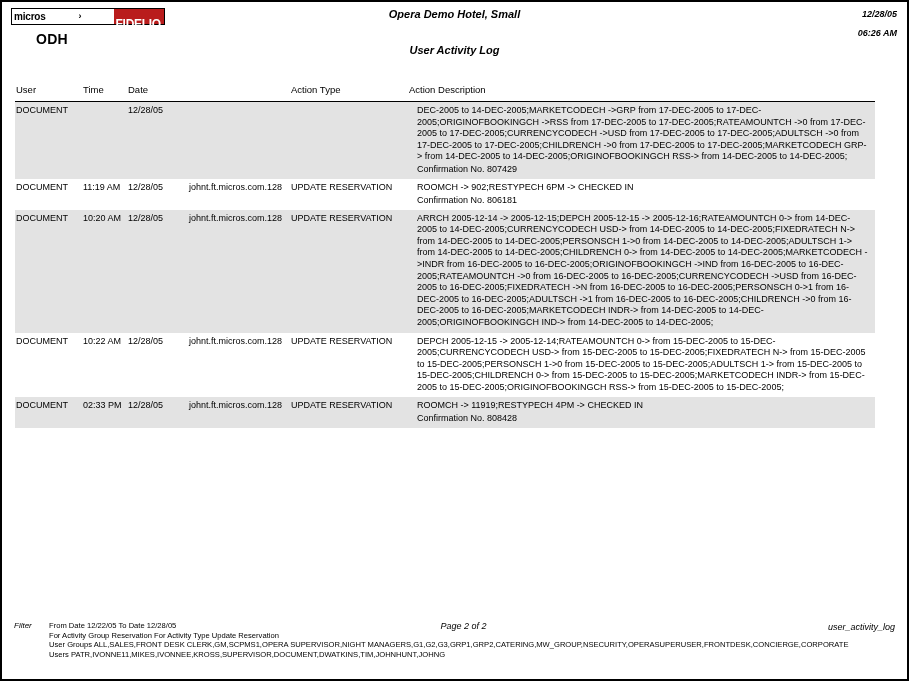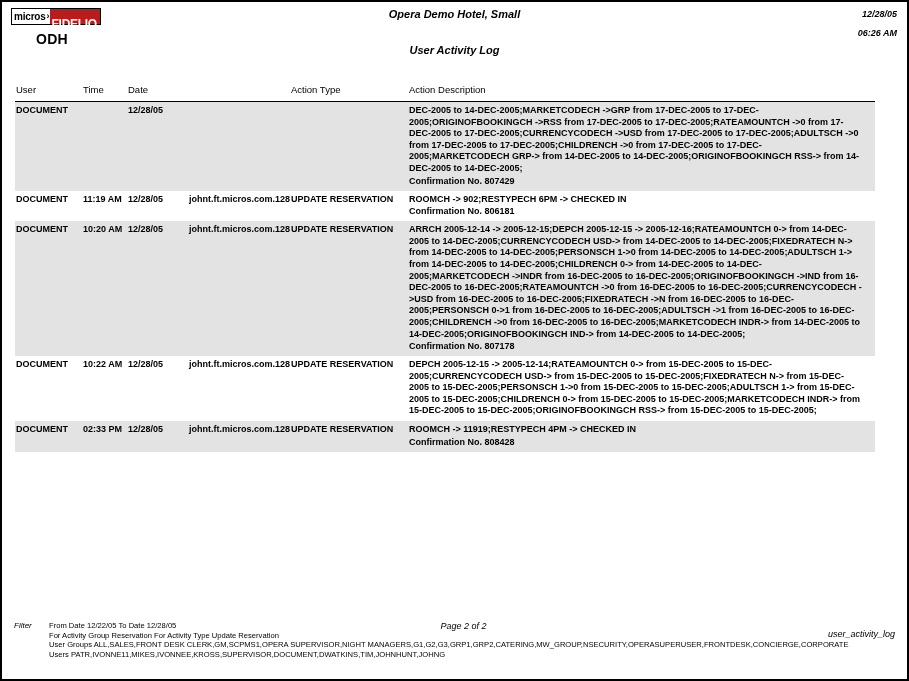--- a/index.html
+++ b/index.html
@@ -24,20 +24,21 @@
   
   .logo {
     position: absolute;
     left: 9px;
     top: 6px;
     display: flex;
     align-items: stretch;
     border: 1px solid #000000;
     height: 15px;
     line-height: 15px;
+    gap: 32px;
   }
   .logo-micros {
     background: #ffffff;
     color: #000000;
     font-size: 10px;
     font-weight: bold;
     padding: 0 1px 0 2px;
     letter-spacing: -0.2px;
     font-family: "Liberation Sans", sans-serif;
   }
@@ -122,23 +123,22 @@
   .c-user   { left: 1px; }
   .c-time   { left: 68px; }
   .c-date   { left: 113px; }
   .c-stat   { left: 174px; margin-top: 23px; }
   .c-act    { left: 276px; }
   .c-desc   { left: 394px; }
 
   .row {
     position: relative;
     font-size: 9px;
-    padding: 3px 0 4px 0;
+    padding: 3px 0 4px 8px;
     min-height: 12px;
-    font-weight: bold;
   }
   .row.shaded { background: #e3e3e3; }
   .row.plain  { background: #ffffff; }
 
   .cell {
     position: absolute;
     top: 3px;
     font-size: 9px;
     white-space: nowrap;
   }
@@ -194,21 +194,21 @@
     right: 0;
     top: 0px;
     text-align: center;
     font-size: 9px;
     font-style: italic;
     padding-left: 18px;
   }
   .f-report {
     position: absolute;
     right: 12px;
-    top: 8px;
+    top: 1px;
     font-size: 9px;
     font-style: italic;
   }
 </style>
 </head>
 <body>
 
 <div class="page">
 
   <div class="logo">
@@ -251,21 +251,20 @@
           <div class="desc">ROOMCH -&gt; 902;RESTYPECH 6PM -&gt; CHECKED IN</div>
           <div class="desc conf">Confirmation No. 806181</div>
         </div>
         <div class="row shaded">
           <span class="cell user">DOCUMENT</span>
           <span class="cell time">10:20 AM</span>
           <span class="cell date">12/28/05</span>
           <span class="cell stat">johnt.ft.micros.com.128</span>
           <span class="cell act">UPDATE RESERVATION</span>
           <div class="desc">ARRCH 2005-12-14 -&gt; 2005-12-15;DEPCH 2005-12-15 -&gt; 2005-12-16;RATEAMOUNTCH 0-&gt; from 14-DEC-2005 to 14-DEC-2005;CURRENCYCODECH USD-&gt; from 14-DEC-2005 to 14-DEC-2005;FIXEDRATECH N-&gt; from 14-DEC-2005 to 14-DEC-2005;PERSONSCH 1-&gt;0 from 14-DEC-2005 to 14-DEC-2005;ADULTSCH 1-&gt; from 14-DEC-2005 to 14-DEC-2005;CHILDRENCH 0-&gt; from 14-DEC-2005 to 14-DEC-2005;MARKETCODECH -&gt;INDR from 16-DEC-2005 to 16-DEC-2005;ORIGINOFBOOKINGCH -&gt;IND from 16-DEC-2005 to 16-DEC-2005;RATEAMOUNTCH -&gt;0 from 16-DEC-2005 to 16-DEC-2005;CURRENCYCODECH -&gt;USD from 16-DEC-2005 to 16-DEC-2005;FIXEDRATECH -&gt;N from 16-DEC-2005 to 16-DEC-2005;PERSONSCH 0-&gt;1 from 16-DEC-2005 to 16-DEC-2005;ADULTSCH -&gt;1 from 16-DEC-2005 to 16-DEC-2005;CHILDRENCH -&gt;0 from 16-DEC-2005 to 16-DEC-2005;MARKETCODECH INDR-&gt; from 14-DEC-2005 to 14-DEC-2005;ORIGINOFBOOKINGCH IND-&gt; from 14-DEC-2005 to 14-DEC-2005;</div>
-          <div class="desc conf">Confirmation No. 807178</div>
         </div>
         <div class="row plain">
           <span class="cell user">DOCUMENT</span>
           <span class="cell time">10:22 AM</span>
           <span class="cell date">12/28/05</span>
           <span class="cell stat">johnt.ft.micros.com.128</span>
           <span class="cell act">UPDATE RESERVATION</span>
           <div class="desc">DEPCH 2005-12-15 -&gt; 2005-12-14;RATEAMOUNTCH 0-&gt; from 15-DEC-2005 to 15-DEC-2005;CURRENCYCODECH USD-&gt; from 15-DEC-2005 to 15-DEC-2005;FIXEDRATECH N-&gt; from 15-DEC-2005 to 15-DEC-2005;PERSONSCH 1-&gt;0 from 15-DEC-2005 to 15-DEC-2005;ADULTSCH 1-&gt; from 15-DEC-2005 to 15-DEC-2005;CHILDRENCH 0-&gt; from 15-DEC-2005 to 15-DEC-2005;MARKETCODECH INDR-&gt; from 15-DEC-2005 to 15-DEC-2005;ORIGINOFBOOKINGCH RSS-&gt; from 15-DEC-2005 to 15-DEC-2005;</div>
         </div>
         <div class="row shaded">

